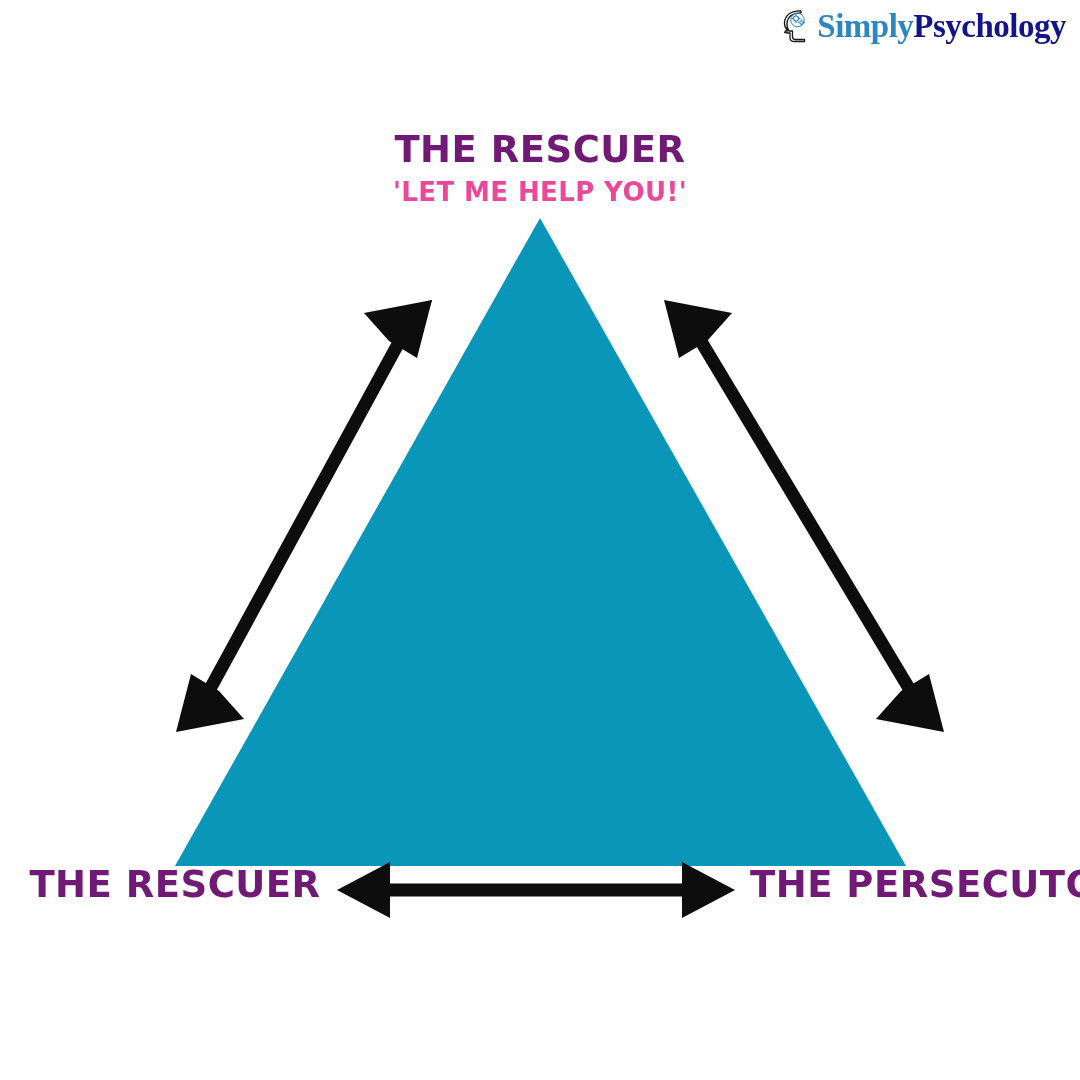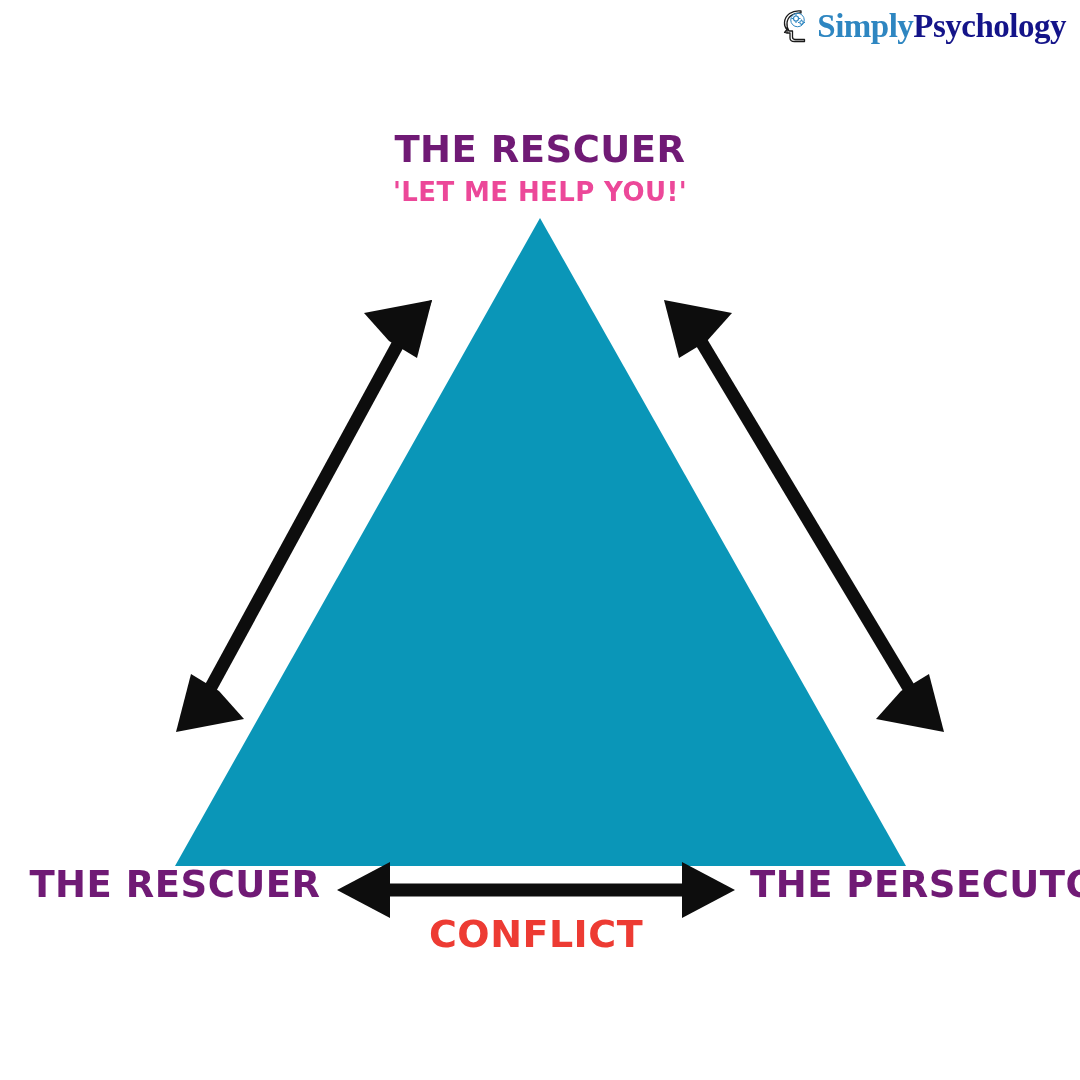--- a/index.html
+++ b/index.html
@@ -167,15 +167,14 @@
   </div>
 
   <div class="node-label" id="label-victim">
     <div class="node-title">THE RESCUER</div>
   </div>
 
   <div class="node-label" id="label-persecutor">
     <div class="node-title">THE PERSECUTOR</div>
   </div>
 
-  <div id="label-conflict">CONFLICT</div>
 
 </div>
 
 </body></html>

